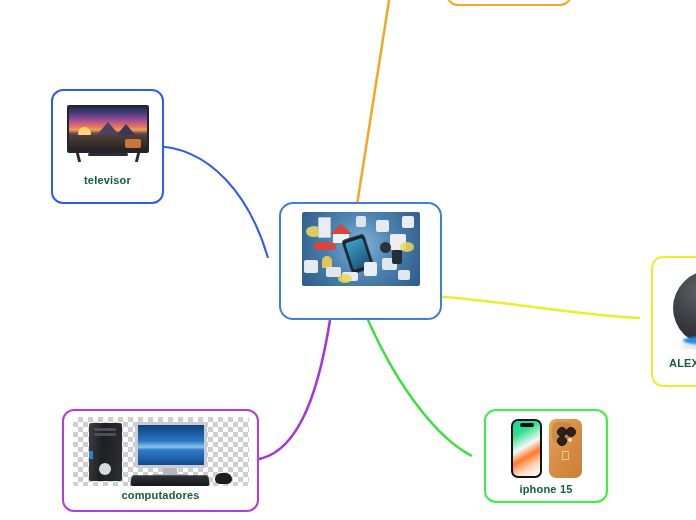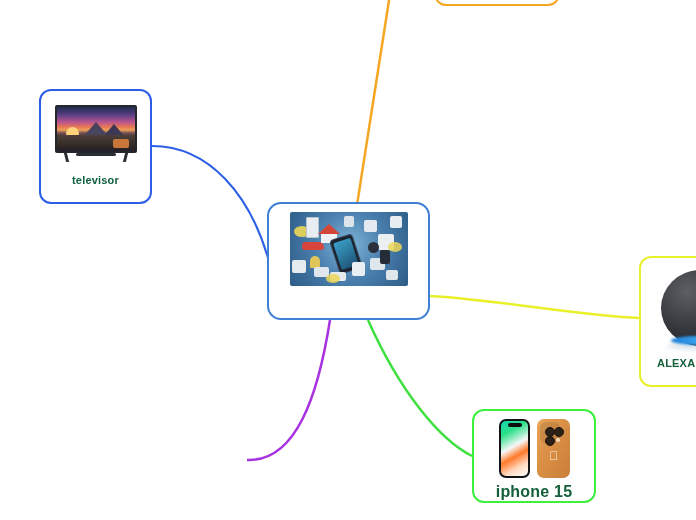--- a/index.html
+++ b/index.html
@@ -30,20 +30,21 @@
     position: absolute;
     box-sizing: border-box;
     background: #ffffff;
     border-style: solid;
     border-width: 2px;
     border-radius: 12px;
     display: flex;
     flex-direction: column;
     align-items: center;
     justify-content: flex-start;
+    margin-left: 12px;
   }
   .node .thumb {
     position: relative;
     overflow: hidden;
     border-radius: 2px;
   }
   .node .label {
     font-weight: bold;
     letter-spacing: 0.2px;
     white-space: nowrap;
@@ -345,21 +346,21 @@
     width: 124px;
     height: 94px;
     border-color: #3df03d;
     padding-top: 6px;
   }
   #node-iphone .thumb {
     width: 94px;
     height: 63px;
   }
   #node-iphone .label {
-    font-size: 16px;
+    font-size: 11px;
     color: #14603b;
     margin-top: 4px;
   }
   .ip-front {
     position: absolute;
     left: 12px; top: 2px;
     width: 31px; height: 59px;
     border-radius: 7px;
     background: #111315;
     padding: 2px;
@@ -538,20 +539,39 @@
           </div>
         </div>
         <div class="tv-stand"></div>
         <div class="tv-leg l"></div>
         <div class="tv-leg r"></div>
       </div>
     </div>
     <div class="label">televisor</div>
   </div>
 
+  <div class="node" id="node-computadores">
+    <div class="thumb">
+      <div class="checker"></div>
+      <div class="pc-tower">
+        <div class="bay b1"></div>
+        <div class="bay b2"></div>
+        <div class="blue"></div>
+        <div class="pwr"></div>
+      </div>
+      <div class="pc-monitor">
+          <div class="pc-screen"></div>
+        </div>
+      <div class="pc-neck"></div>
+      <div class="pc-base"></div>
+      <div class="pc-keyboard"></div>
+      <div class="pc-mouse"></div>
+    </div>
+    <div class="label">computadores</div>
+  </div>
 
   <div class="node" id="node-iphone">
     <div class="thumb">
       <div class="ip-front">
         <div class="island"></div>
         <div class="scr"></div>
       </div>
       <div class="ip-back">
         <div class="ip-cam">
           <div class="ip-lens a"></div>

